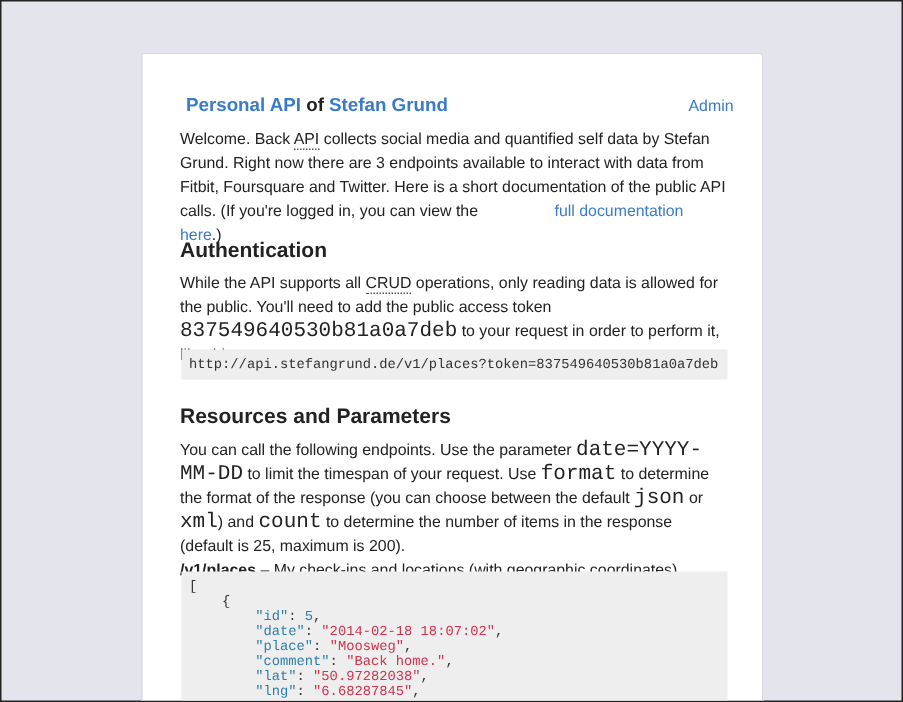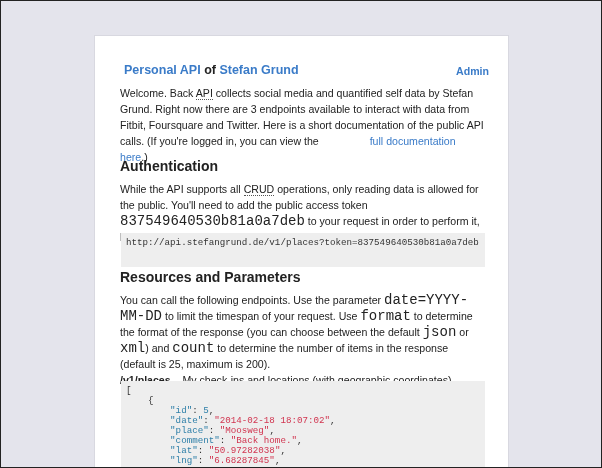--- a/index.html
+++ b/index.html
@@ -27,42 +27,42 @@
       line-height: 16px;
     }
     .header {
       position: absolute; top: 26px; left: 4px; width: 365px;
       font-size: 12.5px; font-weight: bold;
     }
     .header a { color: #3a7bc8; text-decoration: none; }
     .header .of { color: #222; }
     .admin {
       position: absolute; right: 0; top: 1px;
-      font-size: 10.6px; font-weight: bold; color: #3a7bc8;
+      font-size: 10.6px; font-weight: normal; color: #3a7bc8;
     }
     a.link { color: #3a7bc8; text-decoration: none; padding-left: 48px; }
     abbr {
       text-decoration: none;
       border-bottom: 1px dotted #555;
     }
     p { margin: 0; }
     h2 {
       margin: 0; font-size: 14px; font-weight: bold; color: #222;
       position: absolute; left: 0;
     }
     .block { position: absolute; left: 0; width: 365px; }
     code, .mono { font-family: "Liberation Mono", monospace; font-size: 14px; }
     pre {
       margin: 0; position: absolute; left: 1px; width: 364px;
       background: #eeeeee;
       font-family: "Liberation Mono", monospace;
       font-size: 9.2px; color: #333;
       box-sizing: border-box;
     }
-    .urlpre { top: 197px; height: 34px; line-height: 20px; padding-left: 5px; }
+    .urlpre { top: 197px; height: 20px; line-height: 20px; padding-left: 5px; }
     .jsonpre { top: 345px; height: 110px; padding: 5px 0 0 5px; line-height: 10px; }
     .k { color: #2e7fa8; }
     .s { color: #d1344f; }
     .n { color: #2e7fa8; }
     .p { color: #333; }
   </style>
 </head>
 <body>
 
 <div class="card">

